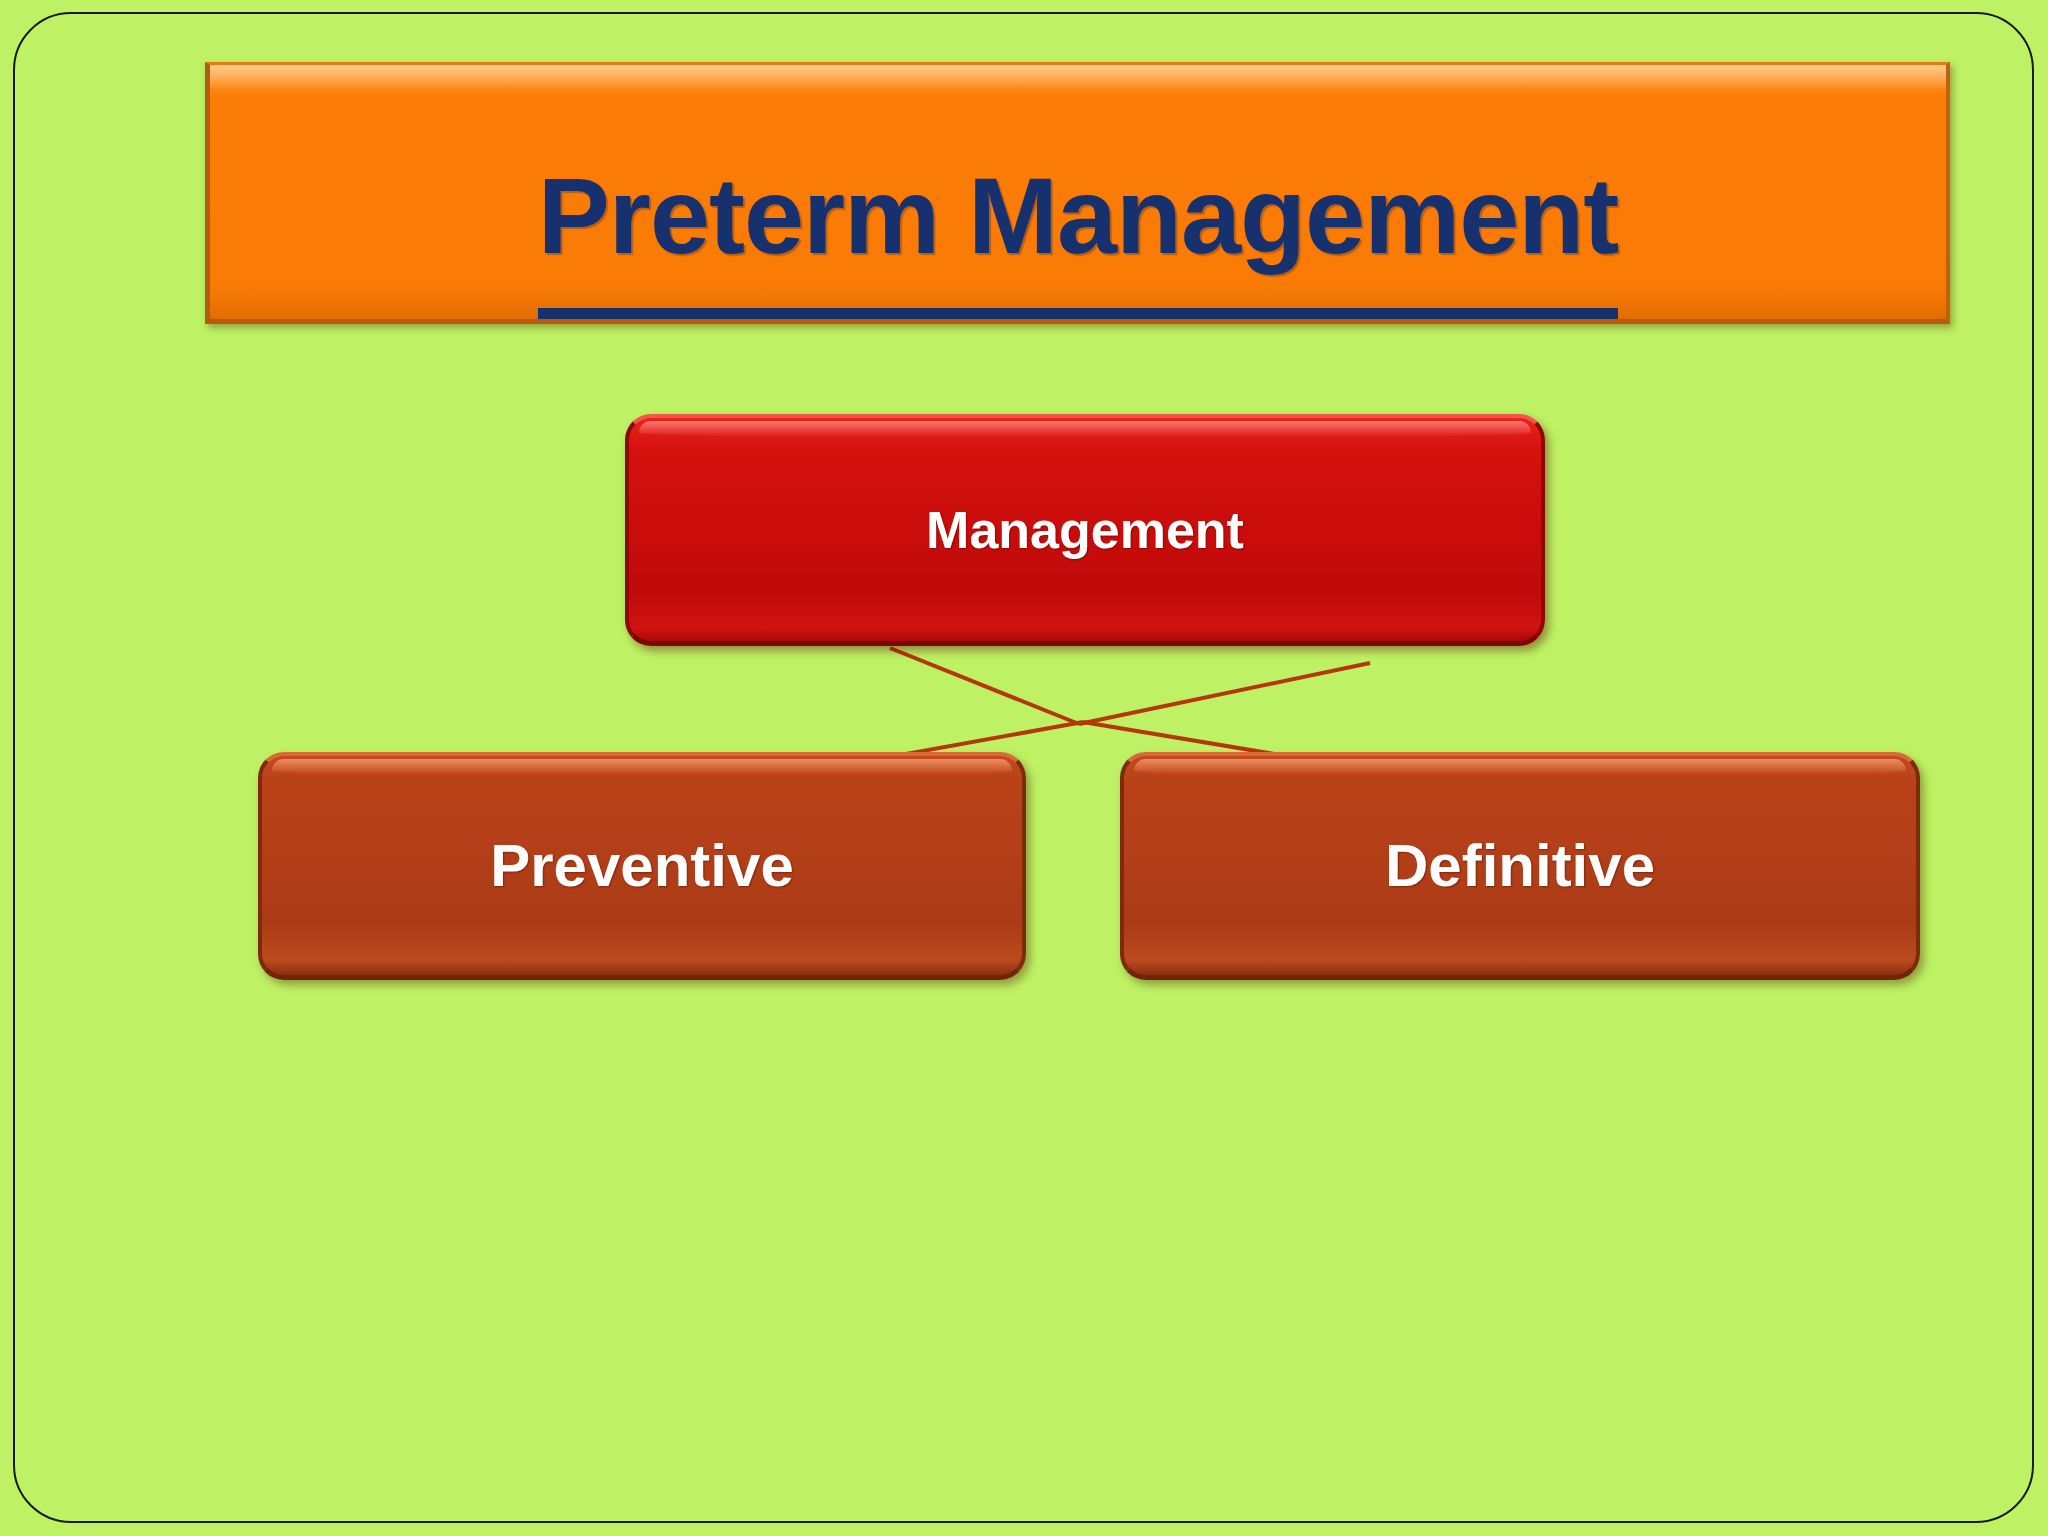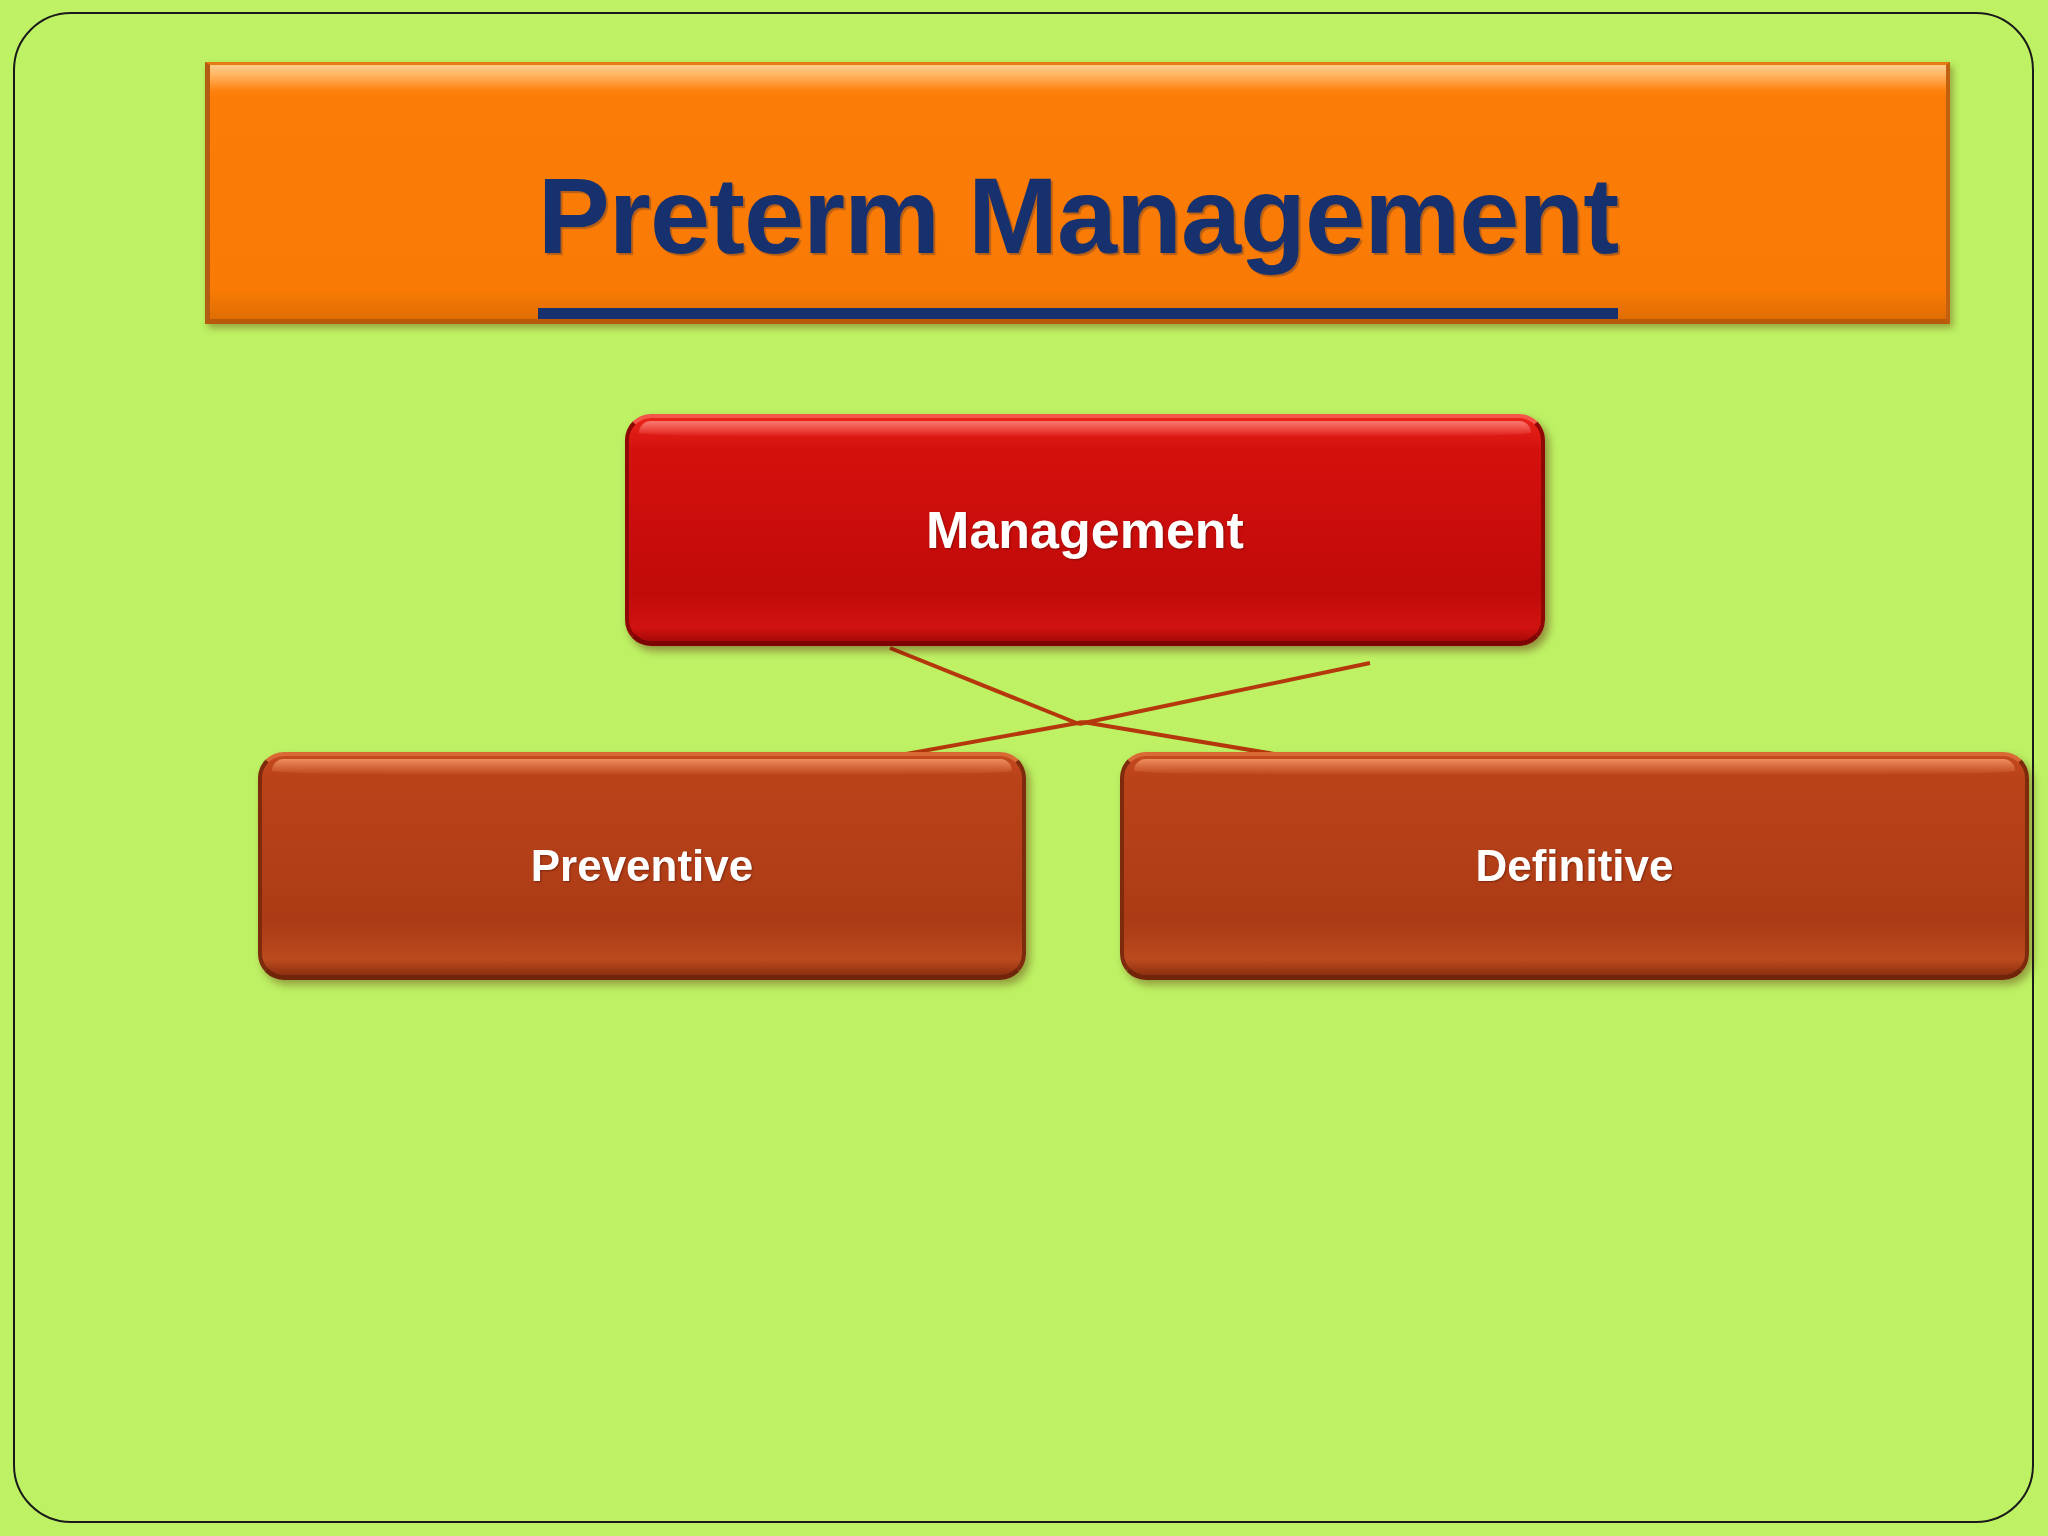--- a/index.html
+++ b/index.html
@@ -126,21 +126,21 @@
     height: 16px;
     border-radius: 18px 18px 40% 40%;
     background: linear-gradient(180deg, rgba(255,150,140,0.75), rgba(255,90,70,0.0));
     pointer-events: none;
   }
 
   
   .node-branch {
     top: 752px;
     height: 228px;
-    font-size: 44px;
+    font-size: 60px;
     border-radius: 26px;
     background:
       linear-gradient(180deg,
         #c4491f 0%,
         #ba4219 10%,
         #b33f18 45%,
         #ab3b15 76%,
         #bb4a1e 93%,
         #8d2f10 100%);
     border-top: 4px solid #d9良;
@@ -154,21 +154,21 @@
     content: "";
     position: absolute;
     left: 10px; right: 10px; top: 3px;
     height: 16px;
     border-radius: 18px 18px 40% 40%;
     background: linear-gradient(180deg, rgba(255,170,120,0.70), rgba(220,110,50,0.0));
     pointer-events: none;
   }
 
   .node-preventive { left: 258px;  width: 768px; }
-  .node-definitive { left: 1120px; width: 909px; }
+  .node-definitive { left: 1120px; width: 800px; }
 
   
   .connectors {
     position: absolute;
     left: 0;
     top: 0;
     width: 2048px;
     height: 1536px;
     pointer-events: none;
   }

